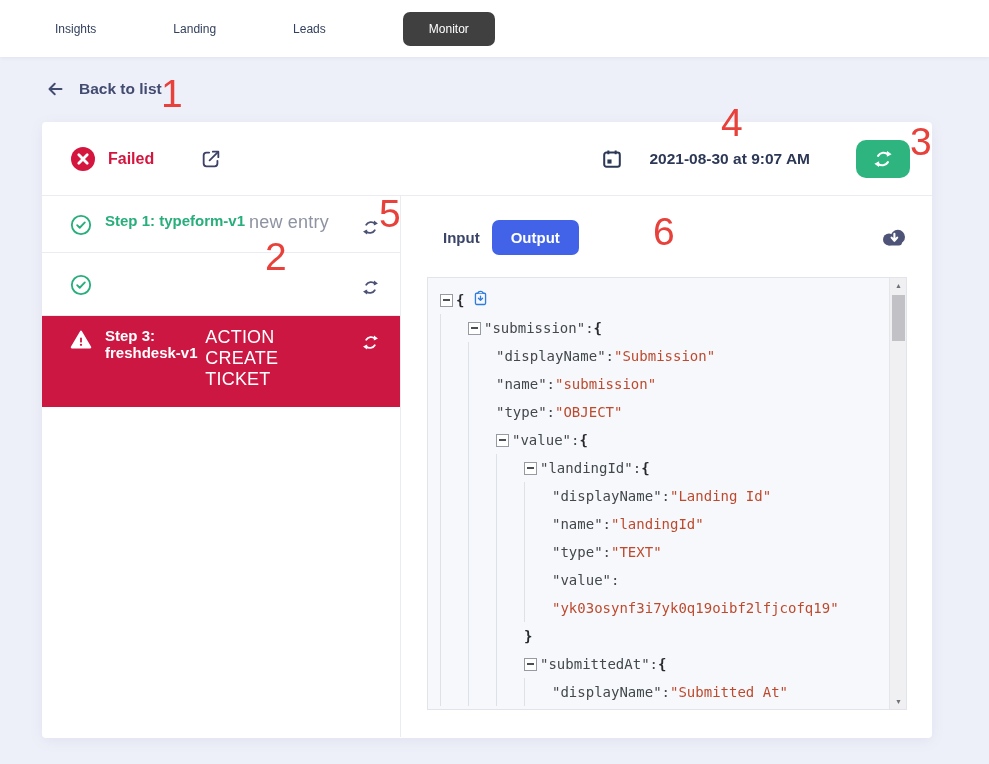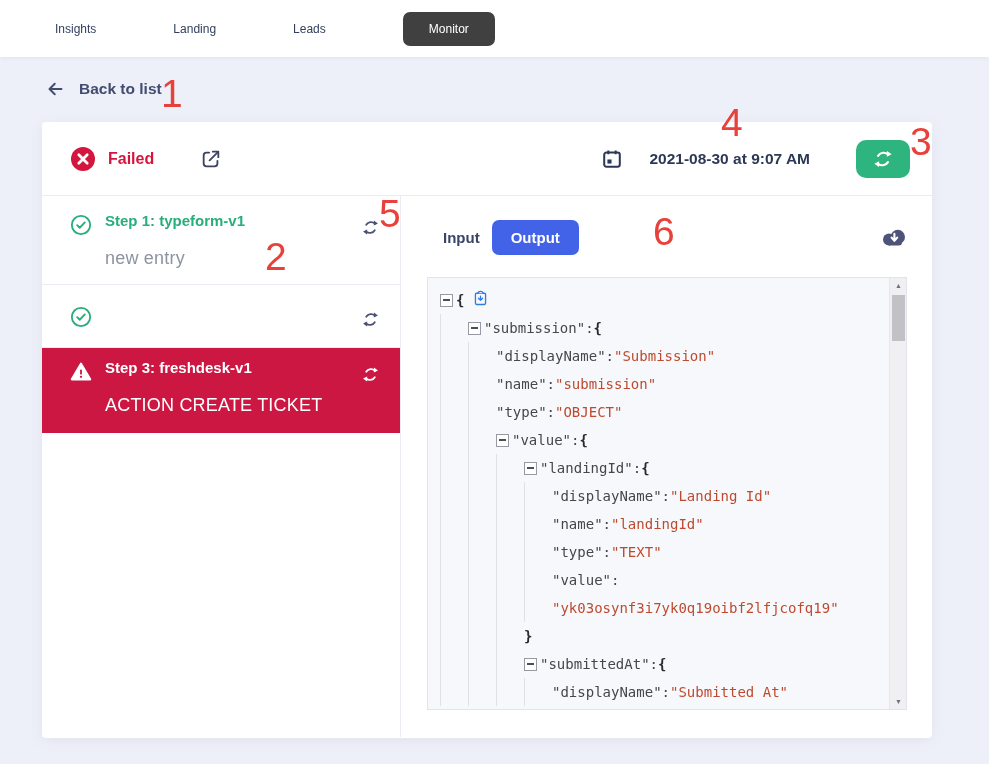--- a/index.html
+++ b/index.html
@@ -46,21 +46,21 @@
     background:#2eb57f; color:#fff; display:flex; align-items:center; justify-content:center;
     cursor:pointer;
   }
   
   .card-body { display:flex; height:541px; }
   .steps { width:359px; border-right:1px solid #ebecf2; }
   .step {
     display:flex; align-items:flex-start; gap:13px;
     padding:16px 20px 15px 28px; border-bottom:1px solid #ebecf2; cursor:pointer;
   }
-  .step-texts { display:flex; flex-direction:column; gap:19px; }
+  .step-texts { display:flex; gap:4px; }
   .step-title { font-size:15px; font-weight:700; color:#27ae7b; }
   .step-sub { font-size:18px; color:#8d93a1; letter-spacing:.2px; }
   .step-sync { margin-left:auto; color:#4b5276; cursor:pointer; display:flex; padding-top:6px; }
   .step.failed { background:#cd1743; border-color:#cd1743; }
   .step.failed .step-title, .step.failed .step-sub, .step.failed .step-sync { color:#fff; }
   
   .output-panel { flex:1; position:relative; }
   .tabs-row { display:flex; align-items:center; padding:24px 24px 0 42px; }
   .tab-input { font-size:15px; font-weight:700; color:#3a4568; cursor:pointer; }
   .tab-output {

